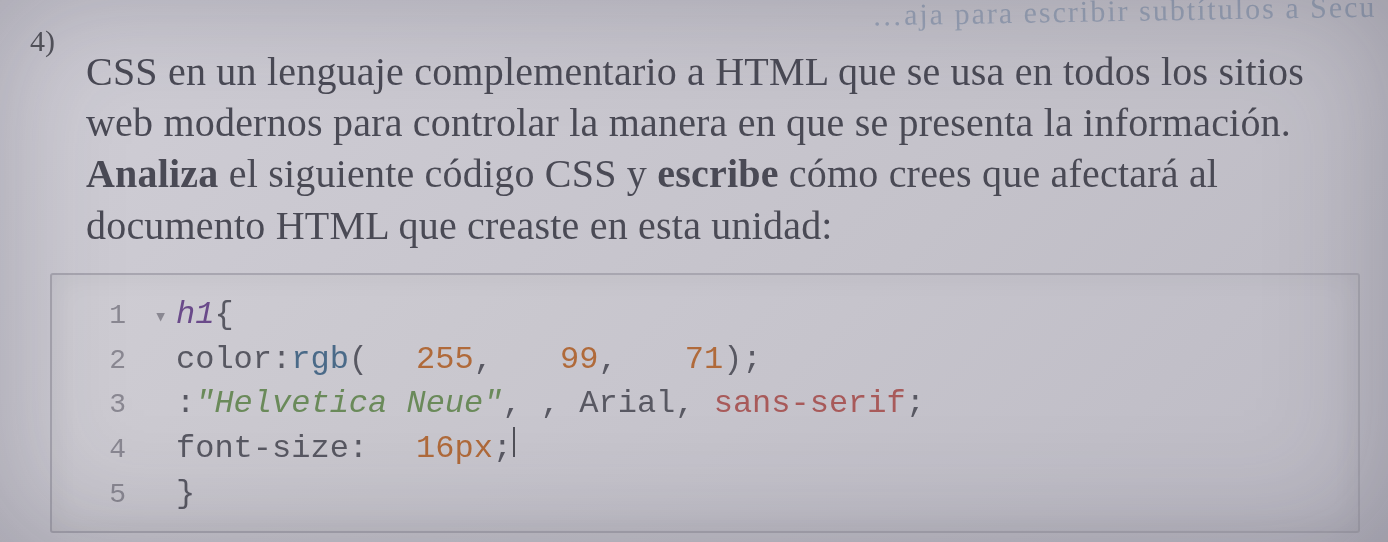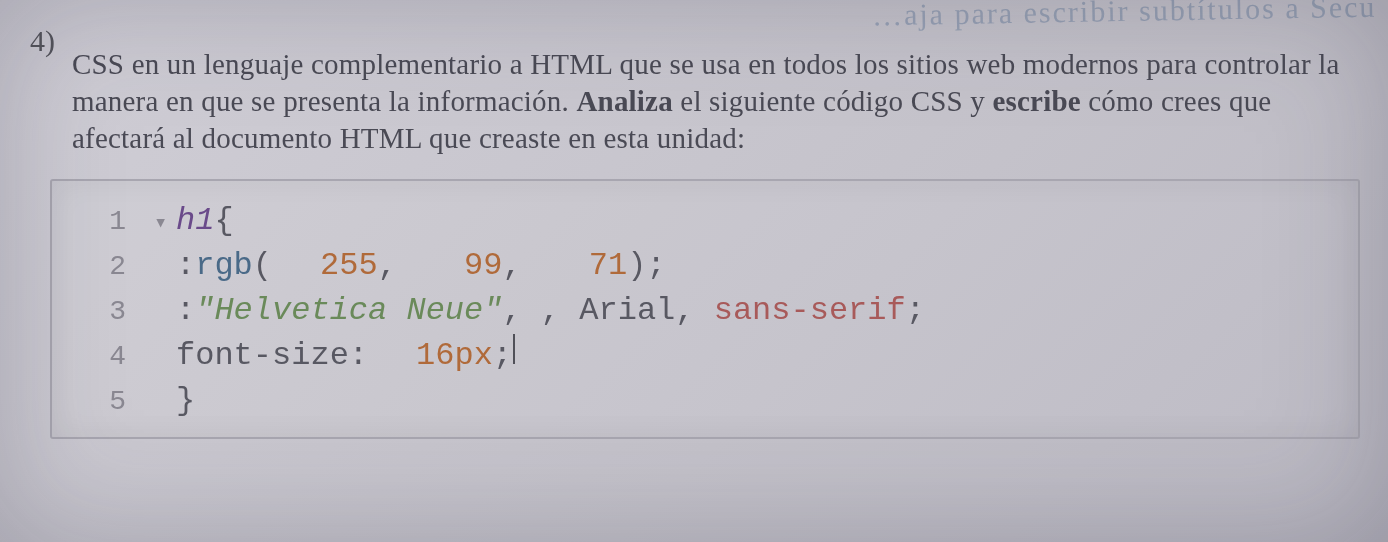--- a/index.html
+++ b/index.html
@@ -32,23 +32,23 @@
     transform: rotate(-1deg);
   }
   .qnum {
     position: absolute;
     left: 30px;
     top: 24px;
     font-size: 30px;
     color: #55555c;
   }
   .qtext {
-    margin-left: 36px;
+    margin-left: 50px;
     margin-top: 22px;
-    font-size: 29px;
+    font-size: 40px;
     line-height: 1.28;
     color: #4a4a55;
     max-width: 1300px;
     letter-spacing: 0.2px;
   }
   .b { font-weight: bold; }
   .codebox {
     margin: 22px 8px 0 14px;
     border: 2px solid #a8a6b0;
     border-radius: 3px;
@@ -115,21 +115,21 @@
     <span>CSS en un lenguaje complementario a HTML que se usa en todos los sitios web modernos para controlar la manera en que se presenta la información. </span><span class="b">Analiza</span><span> el siguiente código CSS y </span><span class="b">escribe</span><span> cómo crees que afectará al documento HTML que creaste en esta unidad:</span>
   </div>
 
   <div class="codebox">
 
     <div class="line">
       <span class="ln">1</span><span class="fold">▾</span><span class="sel">h1</span><span class="punc">{</span>
     </div>
 
     <div class="line">
-      <span class="ln">2</span><span class="fold"> </span><span class="punc">:</span><span class="func">rgb</span><span class="punc">(</span><span class="num">255</span><span class="punc">, </span><span class="num">99</span><span class="punc">, </span><span class="num">71</span><span class="punc">)</span><span class="punc">;</span>
+      <span class="ln">2</span><span class="fold"> </span><span class="prop">color</span><span class="punc">:</span><span class="func">rgb</span><span class="punc">(</span><span class="num">255</span><span class="punc">, </span><span class="num">99</span><span class="punc">, </span><span class="num">71</span><span class="punc">)</span><span class="punc">;</span>
     </div>
 
     <div class="line">
       <span class="ln">3</span><span class="fold"> </span><span class="punc">:</span><span class="str">"Helvetica Neue"</span><span class="punc">, </span><span class="punc">, </span><span class="prop">Arial</span><span class="punc">, </span><span class="kw">sans-serif</span><span class="punc">;</span>
     </div>
 
     <div class="line">
       <span class="ln">4</span><span class="fold"> </span><span class="prop">font-size</span><span class="punc">:</span><span class="num">16px</span><span class="punc">;</span><span class="caret"></span>
     </div>
 

